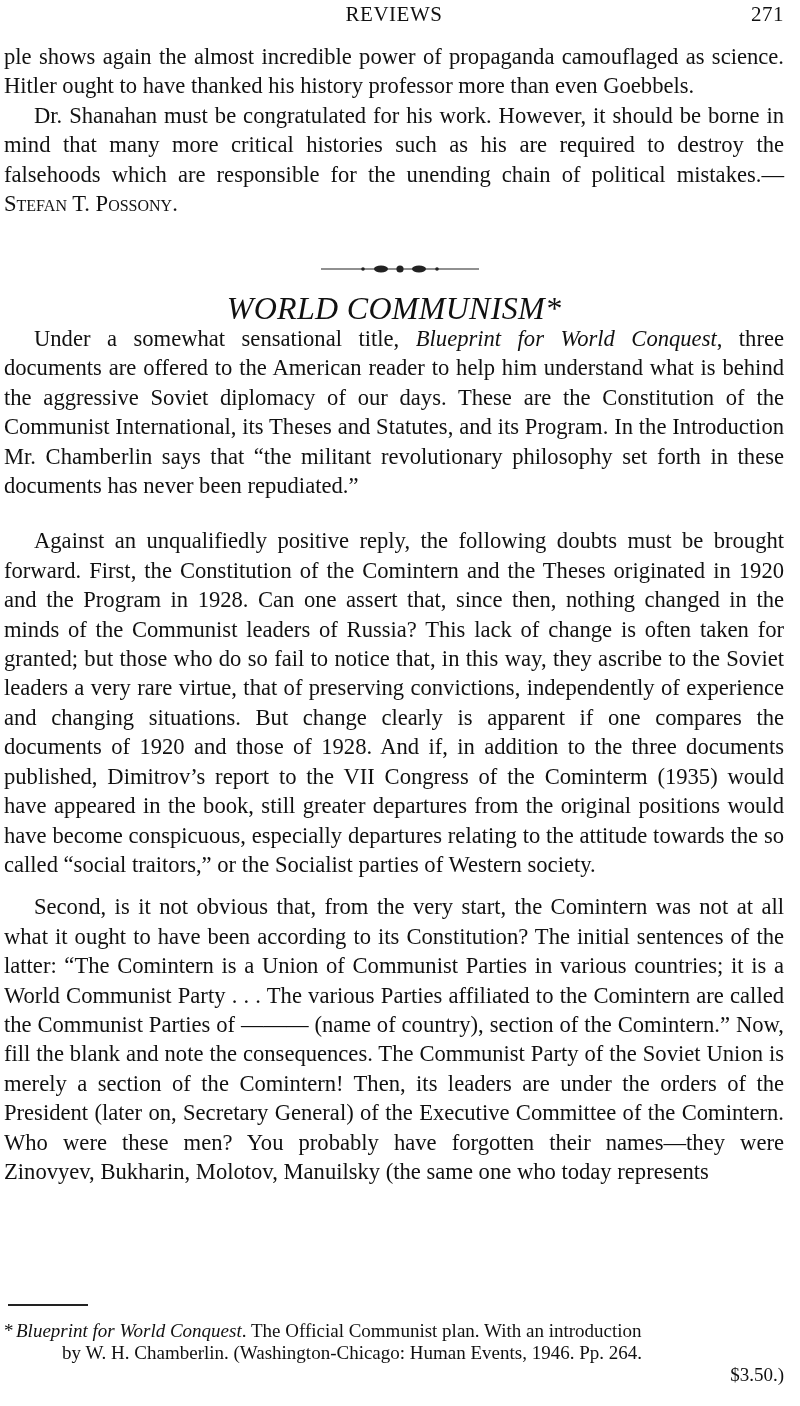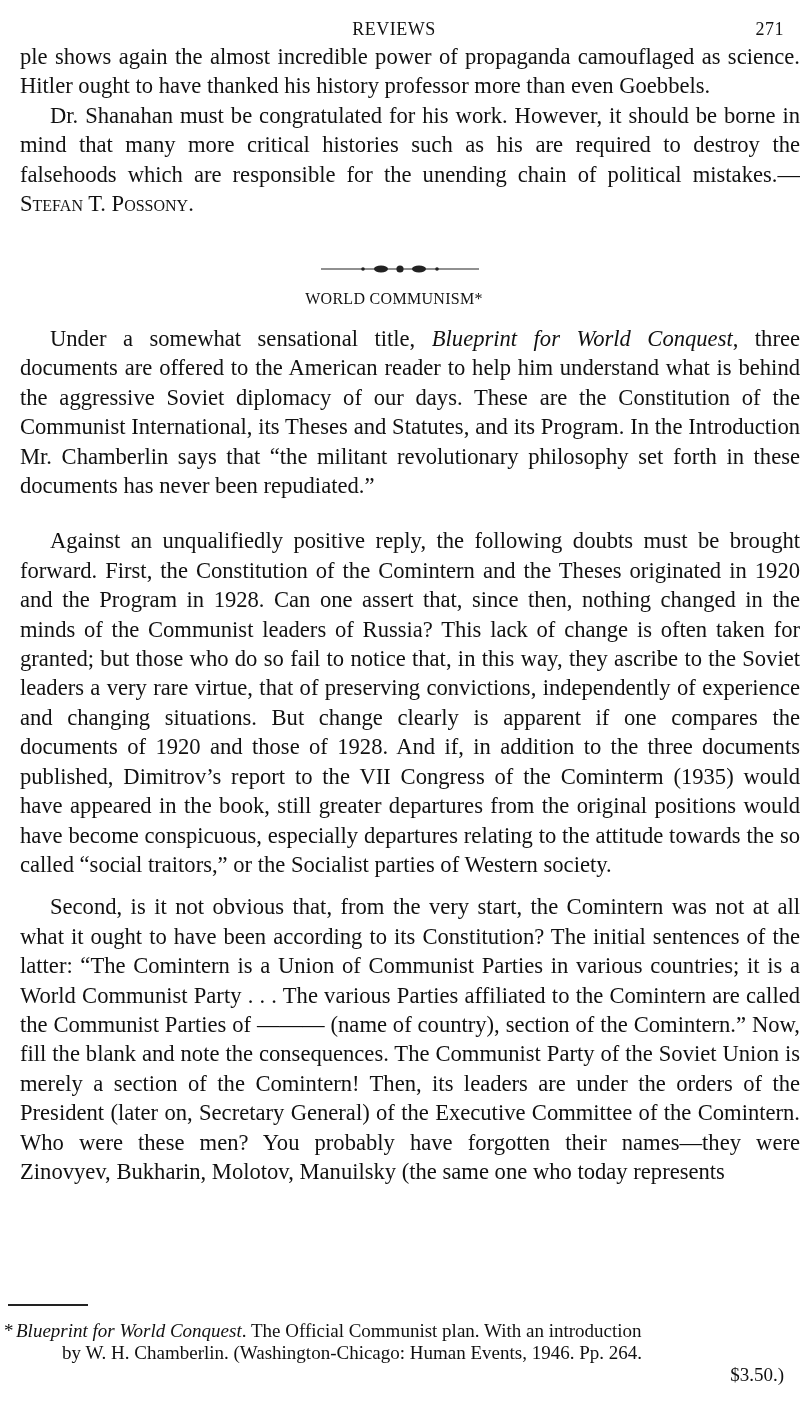--- a/index.html
+++ b/index.html
@@ -3,38 +3,38 @@
 <meta charset="utf-8">
 <style>
   html, body { margin: 0; padding: 0; background: #ffffff; }
   body {
     width: 800px; height: 1406px; overflow: hidden; position: relative;
     font-family: "Liberation Serif", "DejaVu Serif", serif;
     color: #111;
   }
   .page { position: absolute; left: 4px; top: 0; width: 780px; }
   .running-head {
-    position: absolute; top: 19px; left: 0; width: 780px; height: 30px;
-    font-size: 18px; letter-spacing: 0.5px;
+    position: absolute; top: 2px; left: 0; width: 780px; height: 30px;
+    font-size: 21px; letter-spacing: 0.5px;
   }
   .running-head .title { position: absolute; left: 0; width: 780px; text-align: center; top: 0; }
   .running-head .folio { position: absolute; right: 0; top: 0; text-align: center; }
   .body-text {
     position: absolute; left: 0; width: 780px;
     font-size: 22.6px; line-height: 29.4px;
-    text-align: justify; text-align-last: left; margin-left: 16px;
+    text-align: justify; text-align-last: left;
   }
   p { margin: 0; }
   .indent { text-indent: 30px; }
   .sc { font-variant: small-caps; }
   .gap { height: 13px; }
   .ornament { position: absolute; top: 264px; left: 317px; width: 158px; height: 10px; }
   .heading {
     position: absolute; top: 290px; left: 0; width: 780px; text-align: center;
-    font-size: 16px; letter-spacing: 0.3px;
+    font-size: 32px; letter-spacing: 0.3px; font-style: italic;
   }
   .fn-rule { position: absolute; top: 1304px; left: 4px; width: 80px; border-top: 2px solid #222; }
   .footnote {
     position: absolute; top: 1320px; left: 0; width: 780px;
     font-size: 19px; line-height: 22px;
     text-align: justify;
   }
   .footnote .mark { position: absolute; left: 0; top: 0; }
   .footnote .fn-body { padding-left: 12px; }
   .footnote .fn-cont { padding-left: 58px; }

